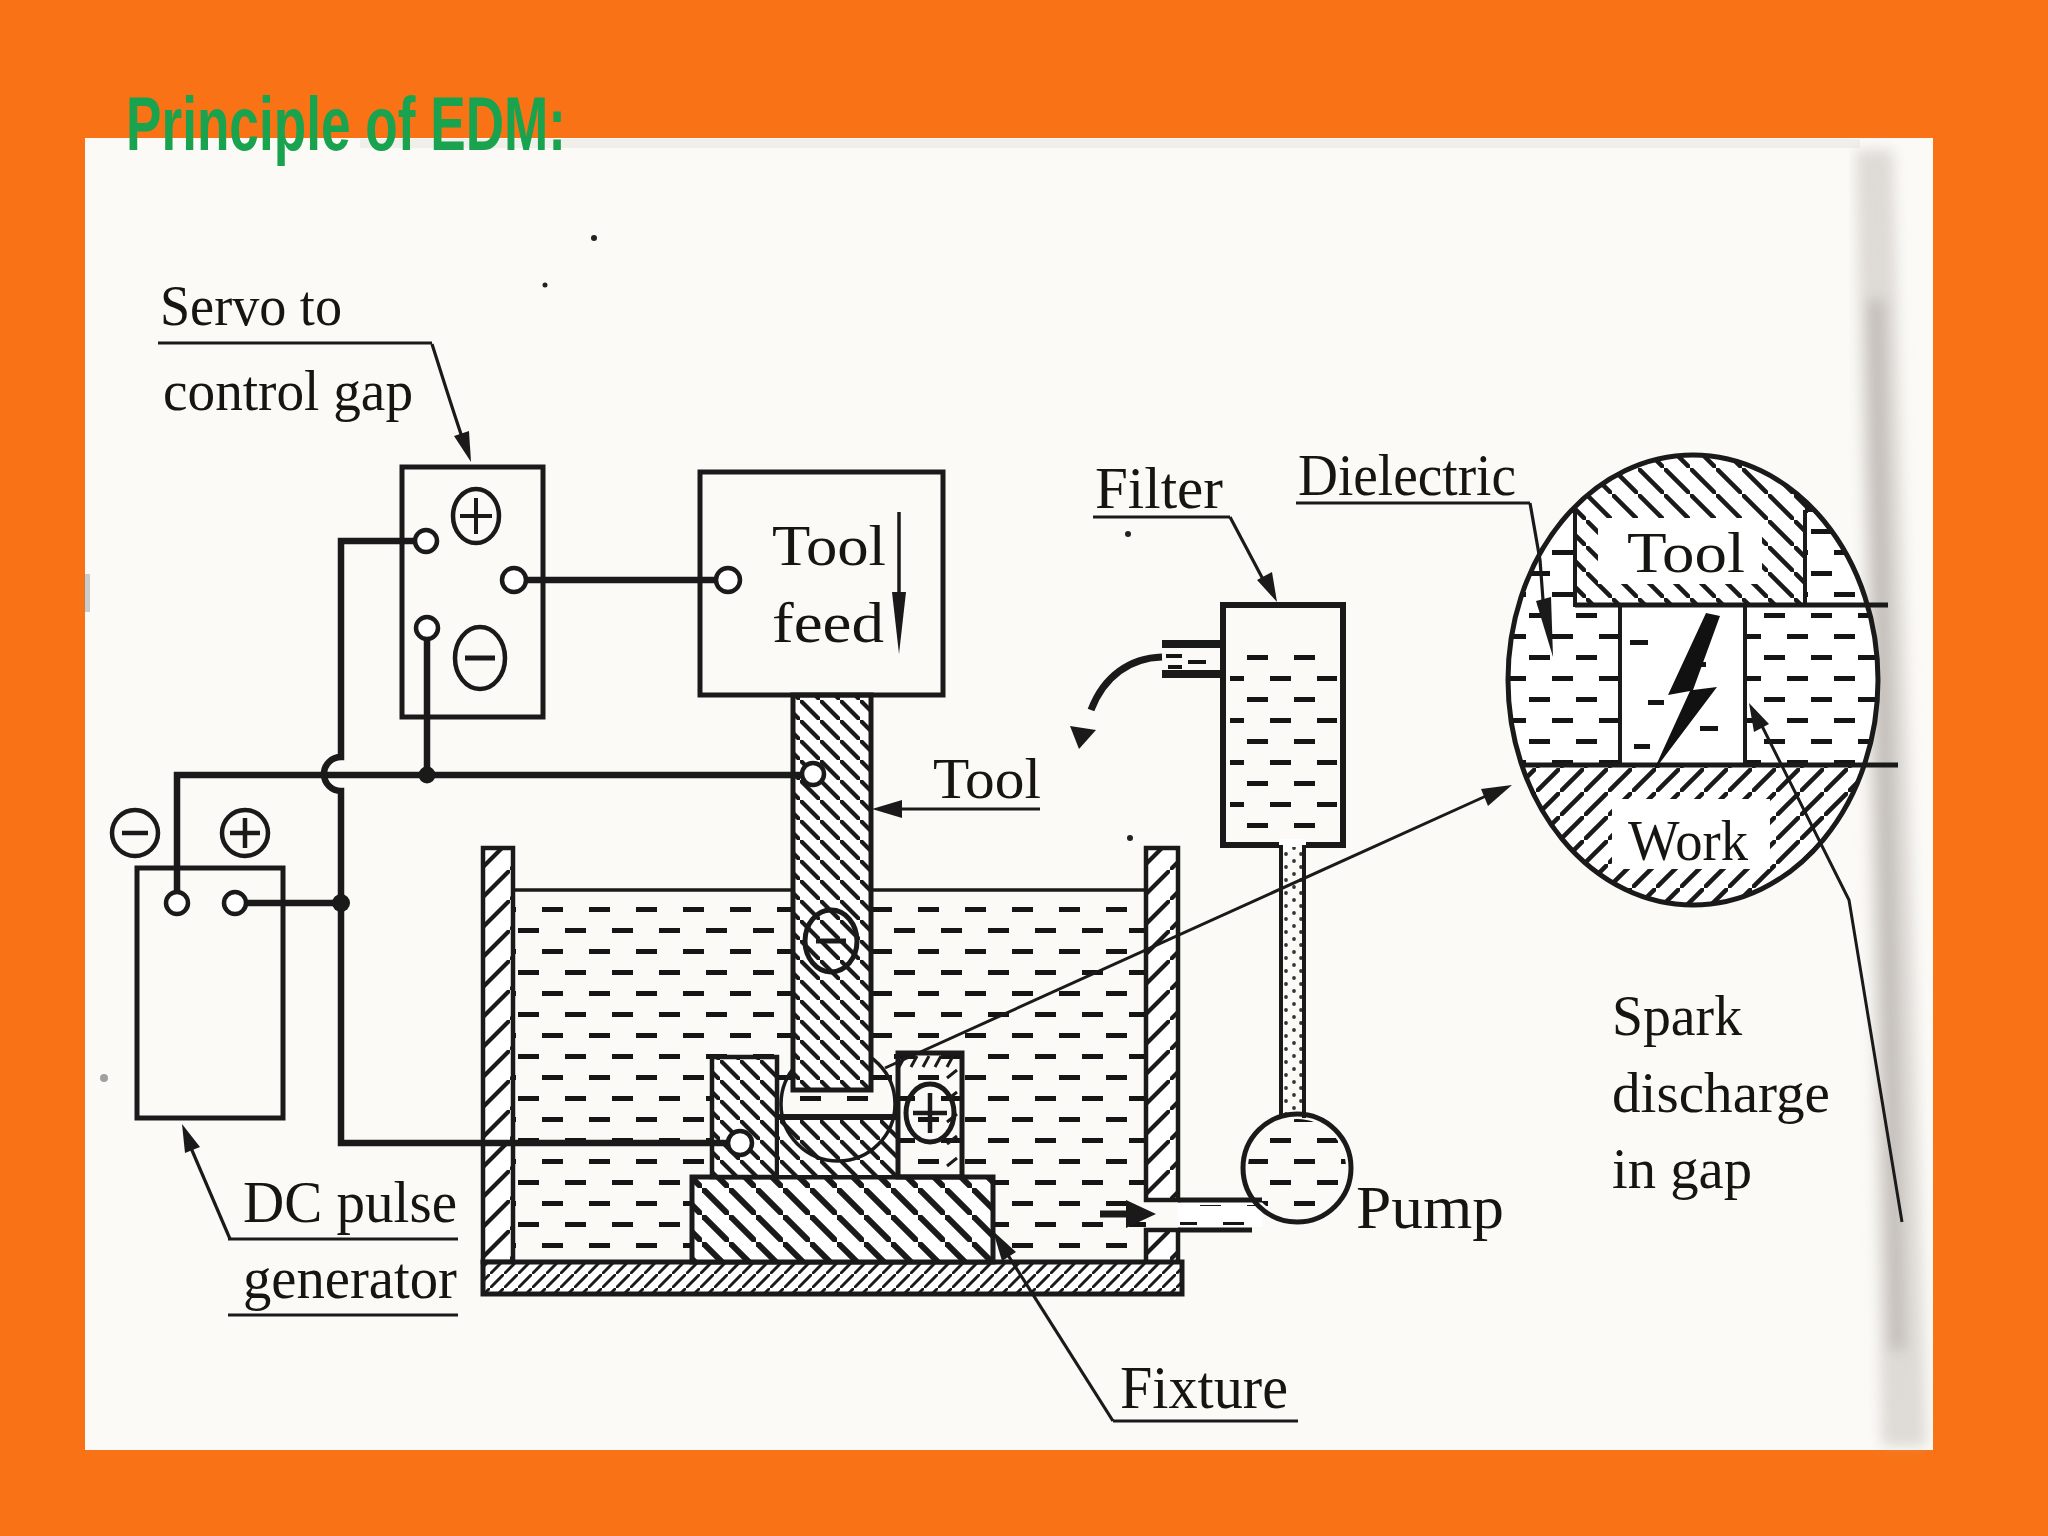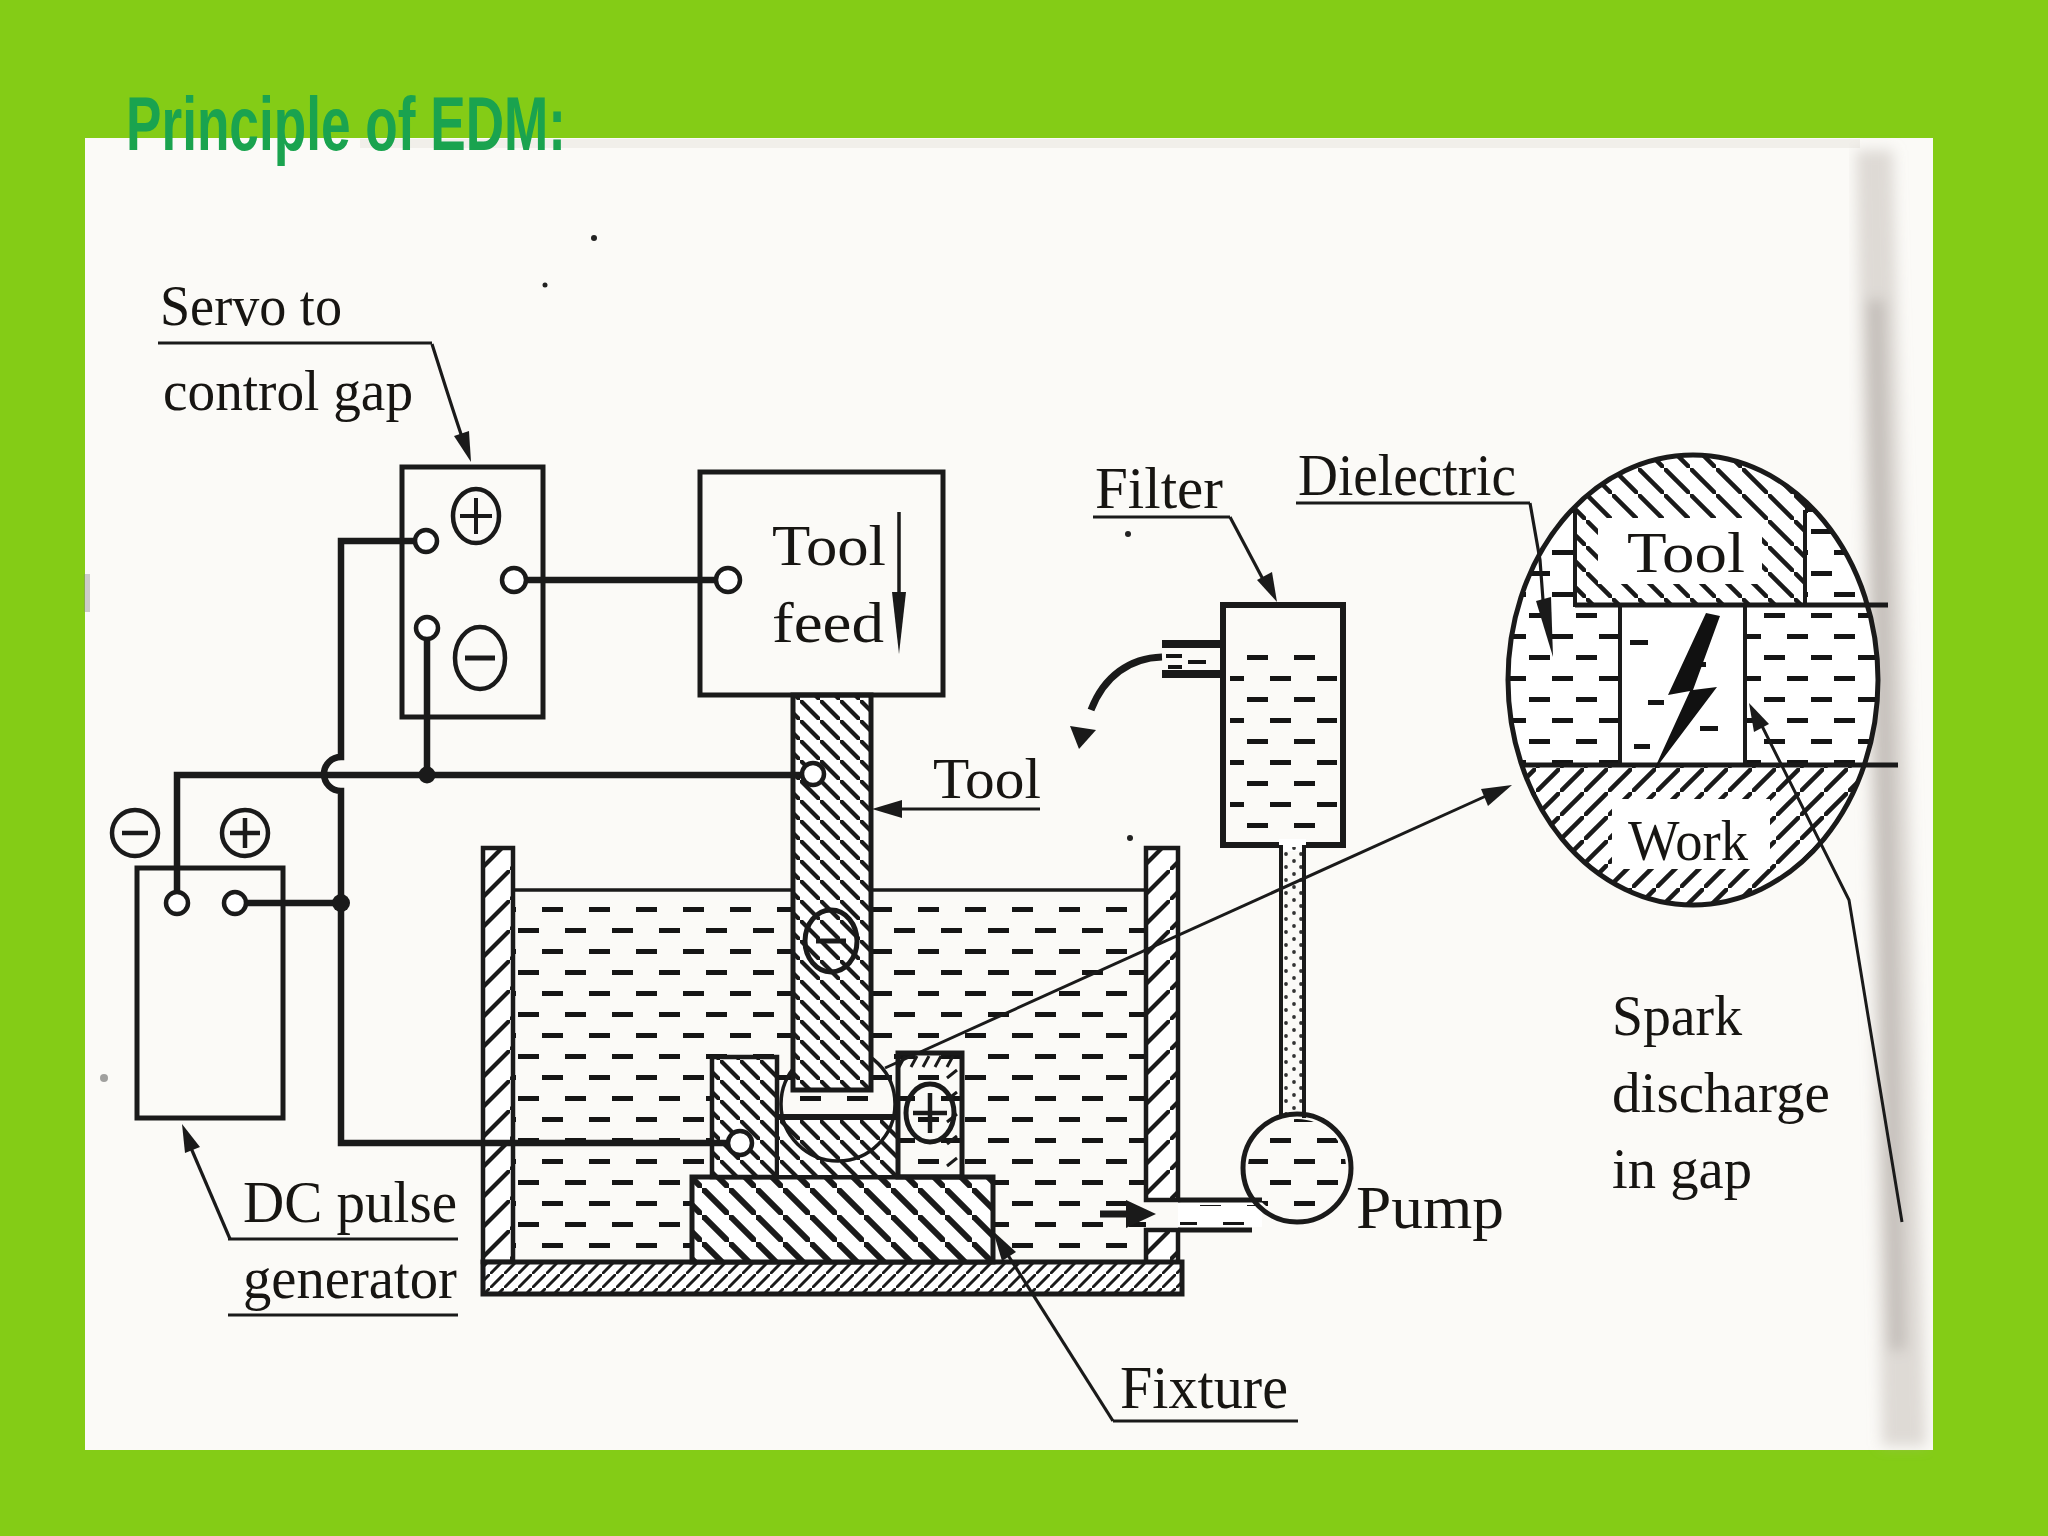--- a/index.html
+++ b/index.html
@@ -1,16 +1,16 @@
 <!DOCTYPE html>
 <html><head>
 <meta charset="utf-8">
 <style>
   html,body{margin:0;padding:0;background:#ffffff;width:2048px;height:1536px;overflow:hidden;}
-  #stage{position:relative;width:2048px;height:1536px;background:#84cc16;font-family:"Liberation Sans",sans-serif;}
+  #stage{position:relative;width:2048px;height:1536px;background:#f97316;font-family:"Liberation Sans",sans-serif;}
   svg{position:absolute;left:0;top:0;}
   .lbl{font-family:"Liberation Serif","DejaVu Serif",serif;fill:#171512;}
   .ink{stroke:#1a1a1a;fill:none;}
 </style>
 </head>
 <body>
 
 <div id="stage">
 <svg width="2048" height="1536" viewBox="0 0 2048 1536">
 <defs>

